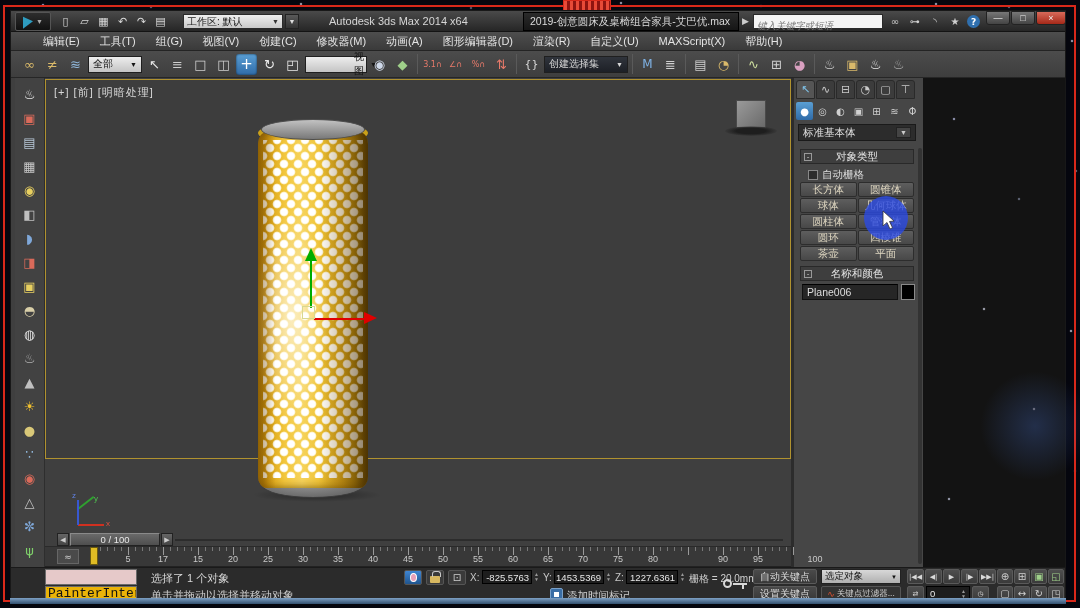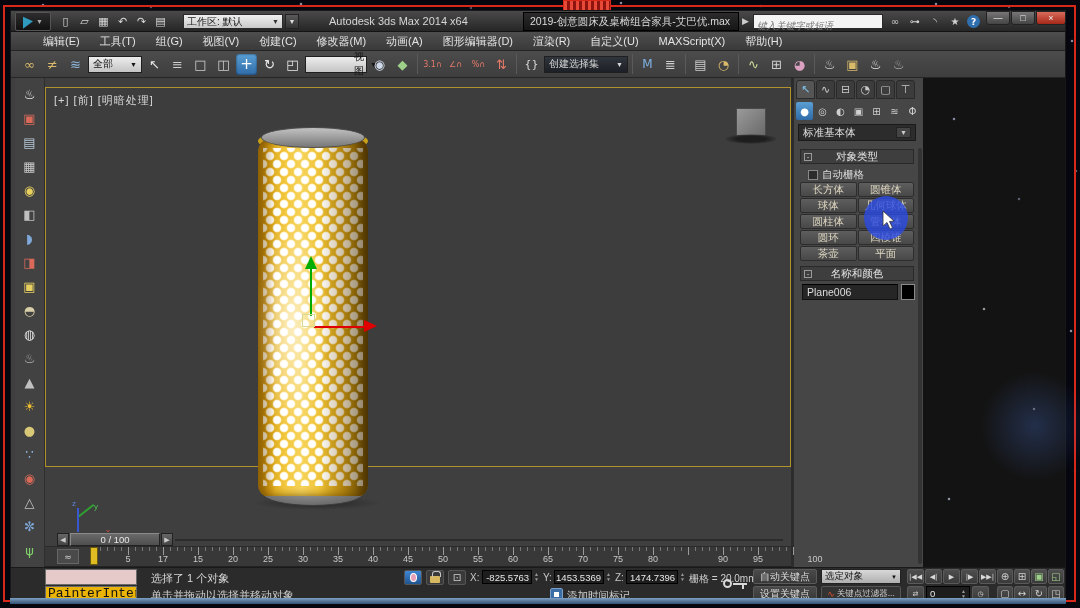--- a/index.html
+++ b/index.html
@@ -62,21 +62,21 @@
     font-size:10px;display:flex;align-items:center;padding:0 4px;flex:none;}
   .tb-dd .arrow{margin-left:auto;padding-left:6px;font-size:7px;}
   .tb-dd.dark{background:linear-gradient(#30343c,#1d2026);color:#d8d8d8;}
   .tb-sep{width:1px;height:20px;background:#2a2a2a;border-right:1px solid #5a5a5a;margin:0 2px;flex:none;}
   
   #left-toolbar{position:absolute;left:4px;top:67px;width:30px;height:489px;background:#424242;
     border-right:1px solid #2e2e2e;display:flex;flex-direction:column;align-items:center;padding-top:4px;}
   .lt-btn{width:24px;height:24px;display:flex;align-items:center;justify-content:center;
     font-family:"DejaVu Sans",sans-serif;font-size:13px;flex:none;}
   
-  #viewport{position:absolute;left:34px;top:76px;width:746px;height:380px;background:#3d3d3d;
+  #viewport{position:absolute;left:34px;top:68px;width:746px;height:380px;background:#3d3d3d;
     border:1px solid #b0922f;}
   #vp-label{position:absolute;left:8px;top:5px;color:#d8d8d8;font-size:11px;letter-spacing:1px;}
   #viewcube{position:absolute;left:690px;top:20px;width:30px;height:28px;
     background:linear-gradient(135deg,#9a9a9a,#6a6a6a);border:1px solid #4a4a4a;}
   #viewcube-ring{position:absolute;left:679px;top:46px;width:52px;height:10px;border-radius:50%;
     background:radial-gradient(ellipse at center,#1e1e1e 40%,rgba(30,30,30,0) 75%);}
   
   #cyl-rim{position:absolute;left:212px;top:42px;width:110px;height:22px;border-radius:50%;background:#caa11a;}
   #cyl-cap-top{position:absolute;left:215px;top:39px;width:104px;height:21px;border-radius:50%;
     background:linear-gradient(#c2c2c2,#787878);border:1px solid #4e4e4e;}
@@ -506,21 +506,21 @@
         <span>▲</span>
         <span>▼</span>
       </div>
     <span class="coord-label" style="left:532px;">Y:</span>
     <div class="coord-field" style="left:543px;width:50px;">1453.5369</div>
     <div class="spin" style="left:594px;">
         <span>▲</span>
         <span>▼</span>
       </div>
     <span class="coord-label" style="left:604px;">Z:</span>
-    <div class="coord-field" style="left:615px;width:52px;">1474.7396</div>
+    <div class="coord-field" style="left:615px;width:52px;">1227.6361</div>
     <div class="spin" style="left:668px;">
         <span>▲</span>
         <span>▼</span>
       </div>
     <span id="grid-text">栅格 = 20.0mm</span>
 
     <div id="addtag-icon">
         <span></span>
       </div>
     <span id="addtag-label">添加时间标记</span>

